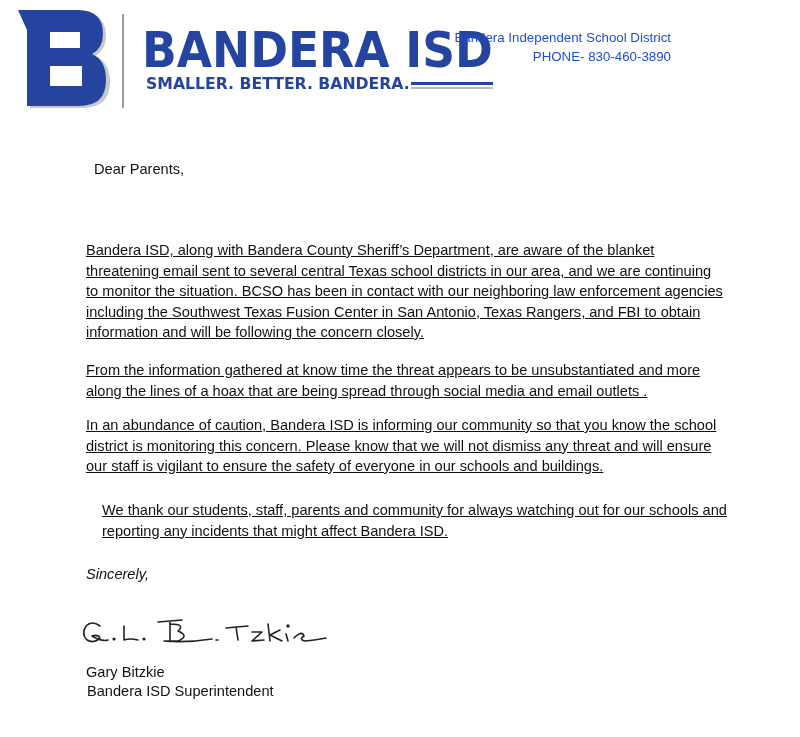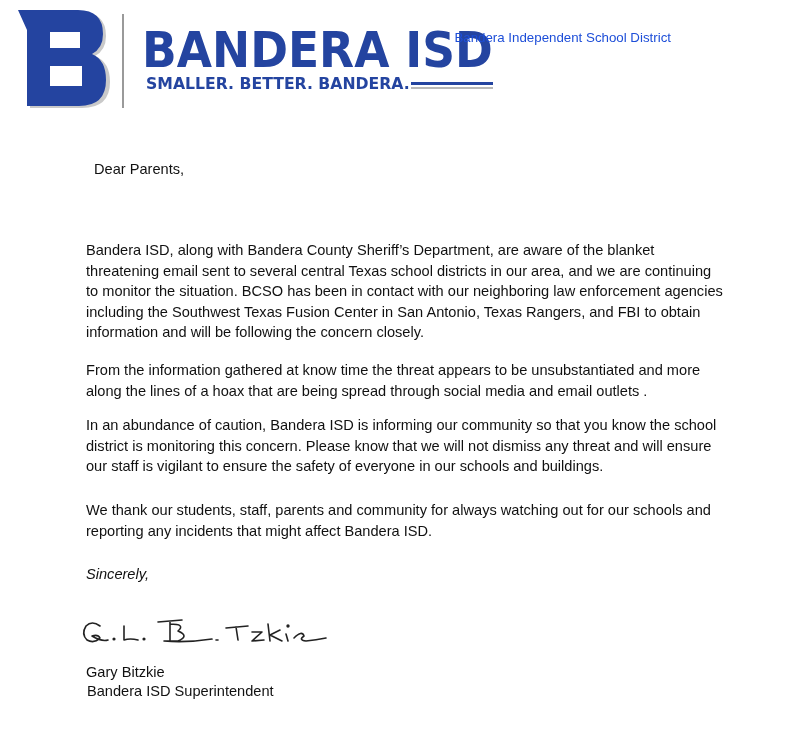--- a/index.html
+++ b/index.html
@@ -15,21 +15,21 @@
                   font-weight: bold; font-size: 16.5px; line-height: 18px; color: #2444a0;
                   transform: scaleX(0.95); transform-origin: left top; white-space: nowrap; }
   .tag-lines { position: absolute; left: 411px; top: 82px; width: 82px; }
   .tag-lines .l1 { height: 3px; background: #2444a0; margin-bottom: 2px; }
   .tag-lines .l2 { height: 2px; background: #b8b8b8; }
   .address { position: absolute; right: 25px; top: 28px; text-align: right; font-size: 13.3px; line-height: 19px; color: #1d4ed8; }
   .address div { white-space: nowrap; }
   .letter { position: absolute; left: 86px; top: 0; width: 640px; font-size: 14.6px; line-height: 20.5px; color: #111; }
   .salutation { position: absolute; top: 159px; left: 8px; white-space: nowrap; }
   .para { position: absolute; left: 0; width: 640px; }
-  .para p { margin: 0; }
+  .para p { margin: 0; text-decoration: underline; }
   .closing { position: absolute; top: 564px; left: 0; font-style: italic; }
   .signature { position: absolute; left: -8px; top: 612px; width: 260px; height: 40px; }
   .signer-name { position: absolute; top: 662px; left: 0; text-align: center; }
   .signer-title { position: absolute; top: 681px; left: 1px; white-space: nowrap; }
 </style>
 </head>
 <body>
 
 <div class="header">
   <svg class="logo-b" viewBox="0 0 92 98">
@@ -44,36 +44,37 @@
   <div class="logo-divider"></div>
   <div class="logo-wordmark">BANDERA ISD</div>
   <div class="logo-tagline">SMALLER. BETTER. BANDERA.</div>
   <div class="tag-lines">
     <div class="l1"></div>
       <div class="l2"></div>
   </div>
 
   <div class="address">
     <div>Bandera Independent School District</div>
+    <div>PHONE- 830-460-3890</div>
   </div>
 </div>
 
 <div class="letter">
   <div class="salutation">Dear Parents,</div>
 
   <div class="para" style="top:240px;">
     <p>Bandera ISD, along with Bandera County Sheriff’s Department, are aware of the blanket threatening email sent to several central Texas school districts in our area, and we are continuing to monitor the situation. BCSO has been in contact with our neighboring law enforcement agencies including the Southwest Texas Fusion Center in San Antonio, Texas Rangers, and FBI to obtain information and will be following the concern closely.</p>
   </div>
   <div class="para" style="top:360px;">
     <p>From the information gathered at know time the threat appears to be unsubstantiated and more along the lines of a hoax that are being spread through social media and email outlets .</p>
   </div>
   <div class="para" style="top:415px;">
     <p>In an abundance of caution, Bandera ISD is informing our community so that you know the school district is monitoring this concern.  Please know that we will not dismiss any threat and will ensure our staff is vigilant to ensure the safety of everyone in our schools and buildings.</p>
   </div>
-  <div class="para" style="top:500px;">
+  <div class="para" style="top:500px;margin-left:16px;">
     <p>We thank our students, staff, parents and community for always watching out for our schools and reporting any incidents that might affect Bandera ISD.</p>
   </div>
 
   <div class="closing">Sincerely,</div>
 
   <svg class="signature" viewBox="0 0 260 40">
     <g fill="none" stroke="#222" stroke-width="1.6" stroke-linecap="round" stroke-linejoin="round">
 
       <path d="M22 14 Q14 8 8 14 Q3 22 9 28 Q16 32 22 26 Q20 22 14 24 Q24 30 30 28"></path>
       <circle cx="36" cy="27" r="0.8" fill="#222"></circle>

